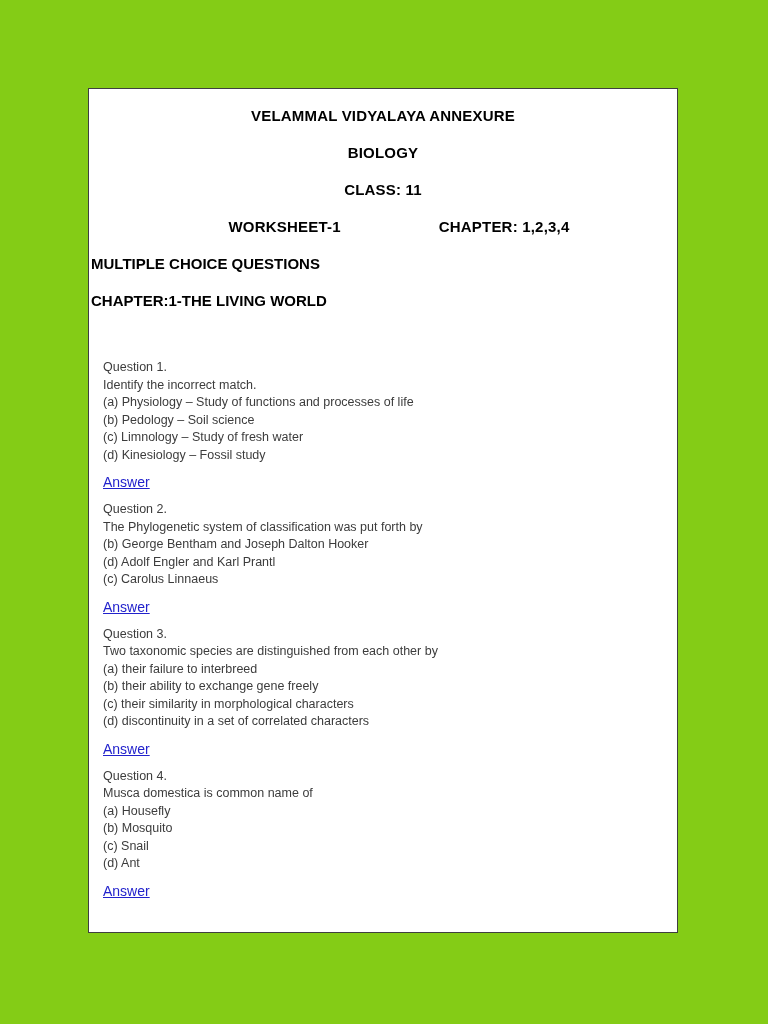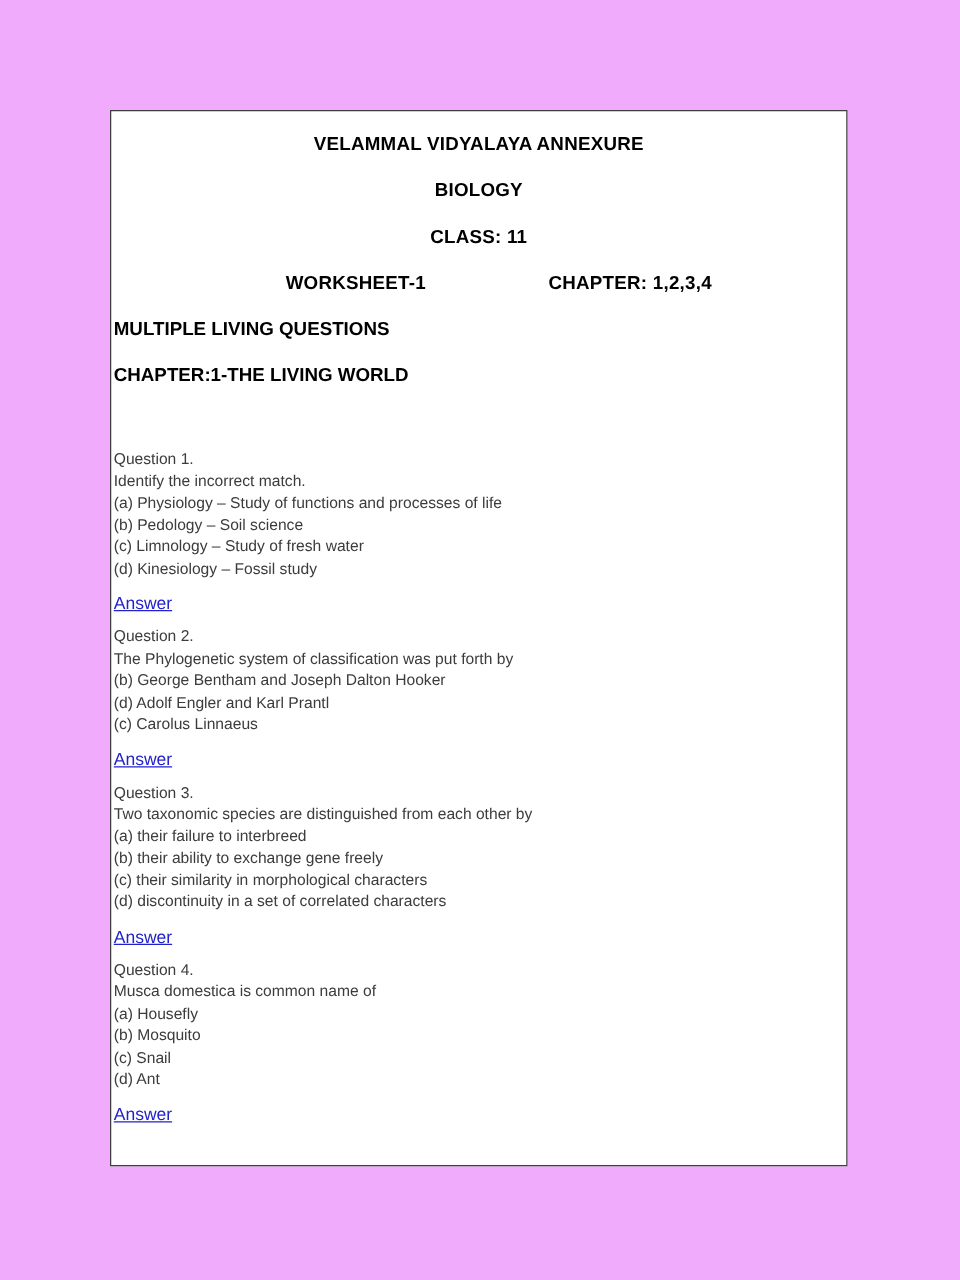--- a/index.html
+++ b/index.html
@@ -5,21 +5,21 @@
   html, body {
     margin: 0;
     padding: 0;
     background: #ffffff;
     font-family: "Liberation Sans", sans-serif;
   }
   .viewport {
     position: relative;
     width: 768px;
     height: 1024px;
-    background: #f0abfc;
+    background: #84cc16;
     overflow: hidden;
   }
   .doc-page {
     position: absolute;
     left: 88px;
     top: 88px;
     width: 590px;
     height: 845px;
     border: 1px solid #3f3f3f;
     box-sizing: border-box;
@@ -39,20 +39,21 @@
   .worksheet-row .gap { width: 34px; }
   .heading-left {
     text-align: left;
     font-weight: bold;
     font-size: 15px;
     color: #000000;
     margin: 20px 0;
   }
   .questions {
     margin-top: 50px;
+    margin-left: 12px;
   }
   .q-line {
     font-size: 12.5px;
     line-height: 17.5px;
     color: #3c3c3c;
     white-space: pre-wrap;
   }
   .answer-link {
     display: inline-block;
     font-size: 14px;
@@ -69,21 +70,21 @@
 <div class="viewport">
   <div class="doc-page">
 
     <div class="heading-center first">VELAMMAL VIDYALAYA ANNEXURE</div>
     <div class="heading-center">BIOLOGY</div>
     <div class="heading-center">CLASS: 11</div>
     <div class="heading-center worksheet-row">
       <span>WORKSHEET-1</span><span class="gap"></span><span>CHAPTER: 1,2,3,4</span>
     </div>
 
-    <div class="heading-left">MULTIPLE LIVING QUESTIONS</div>
+    <div class="heading-left">MULTIPLE CHOICE QUESTIONS</div>
     <div class="heading-left">CHAPTER:1-THE LIVING WORLD</div>
 
     <div class="questions">
 
       <div class="question-block">
         <div class="q-line">Question 1.</div>
         <div class="q-line">Identify the incorrect match.</div>
         <div class="q-line">(a) Physiology – Study of functions and processes of life</div>
         <div class="q-line">(b) Pedology – Soil science</div>
         <div class="q-line">(c) Limnology – Study of fresh water</div>

